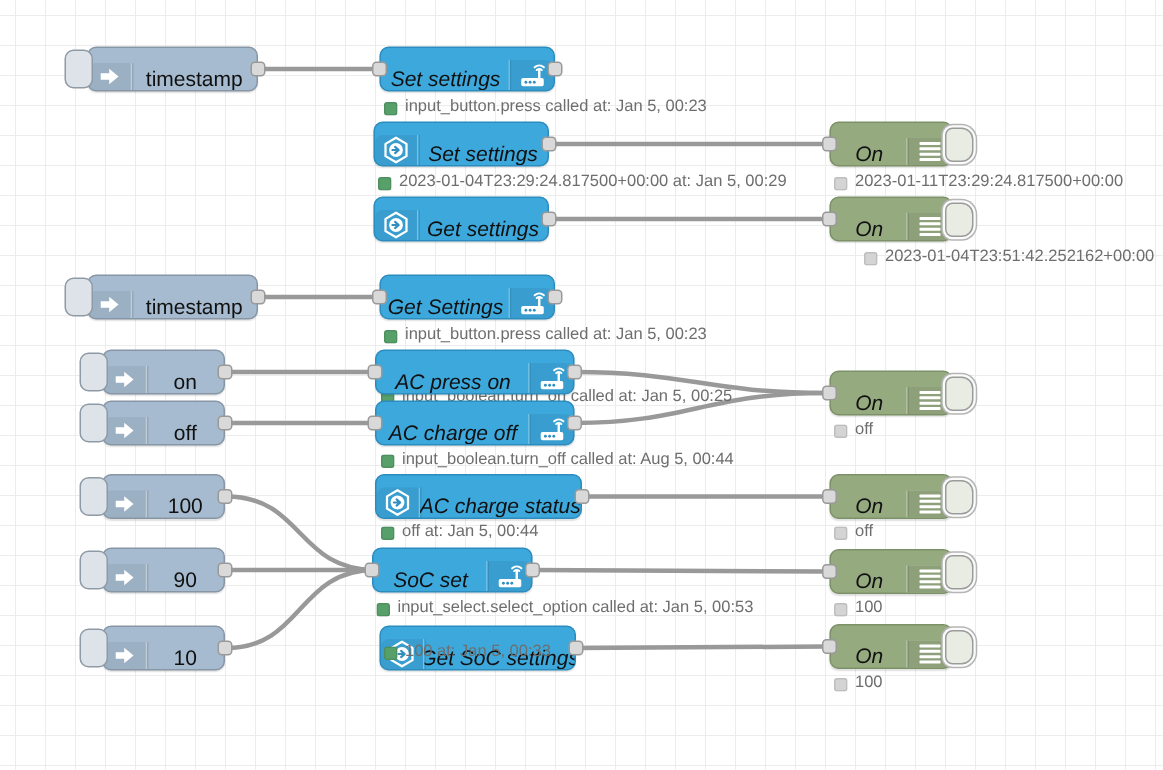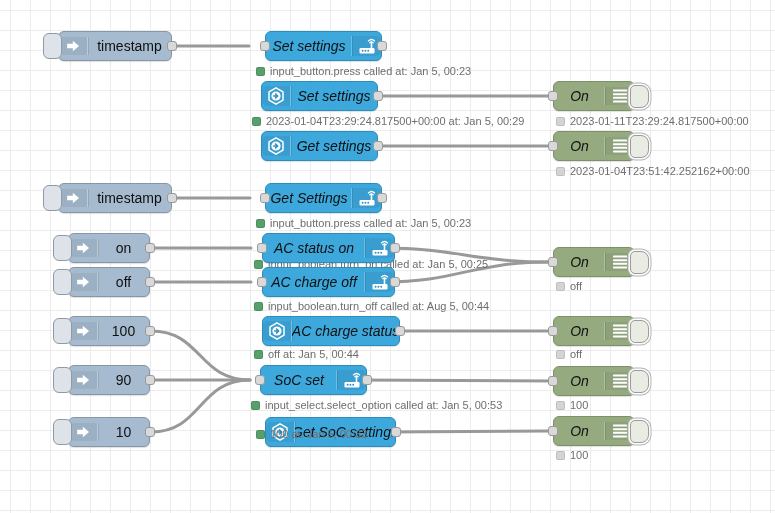--- a/index.html
+++ b/index.html
@@ -15,26 +15,26 @@
       linear-gradient(to right,#ececec 1px,transparent 1px),
       linear-gradient(to bottom,#ececec 1px,transparent 1px);
     background-size:20px 20px;
     background-position:10px 10px;
   }
   svg.wires{position:absolute;left:0;top:0;z-index:1;}
   .wire{stroke:var(--wire,#999);stroke-width:3;fill:none;stroke-linecap:round;}
 
   .node{
     position:absolute;height:30px;z-index:2;
-    border-radius:6px;display:flex;align-items:center;
+    border-radius:6px;display:flex;align-items:flex-end;
     box-sizing:border-box;cursor:pointer;
     box-shadow:0 1px 1px rgba(0,0,0,0.12);
   }
   .node-inject{background:var(--inject,#a6bbcf);border:1px solid #8796a5;}
-  .node-ha{background:var(--ha,#3da8dc);border:1px solid #2b8cbd;margin-left:12px;}
+  .node-ha{background:var(--ha,#3da8dc);border:1px solid #2b8cbd;}
   .node-debug{background:var(--debug,#96aa80);border:1px solid #7d9168;}
 
   .icon-region{
     width:28px;flex:0 0 28px;display:flex;align-items:center;justify-content:center;
     background:rgba(0,0,0,0.055);
   }
   .icon-left{border-right:1px solid rgba(255,255,255,0.35);box-shadow:1px 0 0 rgba(0,0,0,0.10);border-radius:5px 0 0 5px;}
   .icon-right{border-left:1px solid rgba(0,0,0,0.10);box-shadow:-1px 0 0 rgba(255,255,255,0.25);border-radius:0 5px 5px 0;}
 
   .label{
@@ -57,21 +57,21 @@
     box-sizing:border-box;cursor:pointer;
   }
   .toggle-btn{
     position:absolute;right:-15px;top:3px;width:19px;height:23px;z-index:1;
     background:#e9ece3;border:1.5px solid #9b9b9b;border-radius:5px 8px 8px 5px;
     box-sizing:border-box;cursor:pointer;
     box-shadow:0 0 0 1.5px #fbfbfb,0 0 0 2.5px #b5b5b5;
   }
 
   .status{
-    position:absolute;z-index:2;display:flex;align-items:center;gap:5px;
+    position:absolute;z-index:2;display:flex;align-items:flex-end;gap:5px;
     font-size:11px;color:#6e6e6e;white-space:nowrap;
   }
   .status .dot{
     width:9px;height:9px;border-radius:2px;flex:0 0 9px;
     background:#ccc;border:1px solid rgba(0,0,0,0.10);box-sizing:border-box;
   }
 </style>
 </head>
 <body>
 
@@ -200,21 +200,21 @@
           <rect x="13.7" y="6.2" width="1.6" height="5.8" fill="#fff"></rect>
           <path d="M11.4 4.9a4.7 4.7 0 0 1 6.2 0" stroke="#fff" stroke-width="1.3" fill="none" stroke-linecap="round"></path>
           <path d="M12.8 6.7a2.7 2.7 0 0 1 3.4 0" stroke="#fff" stroke-width="1.3" fill="none" stroke-linecap="round"></path>
         </svg>
     </div>
     <div class="port port-out"></div>
   </div>
 
   <div class="node node-ha" style="left:250px;top:233px;width:133px">
     <div class="port port-in"></div>
-    <div class="label">AC status on</div>
+    <div class="label">AC press on</div>
     <div class="icon-region icon-right">
       <svg width="20" height="20" viewBox="0 0 20 20">
           <rect x="2.5" y="12" width="15" height="5.5" rx="1.2" fill="#fff"></rect>
           <circle cx="5.6" cy="14.8" r="0.95" fill="#2f8fc0"></circle>
           <circle cx="8.4" cy="14.8" r="0.95" fill="#2f8fc0"></circle>
           <circle cx="11.2" cy="14.8" r="0.95" fill="#2f8fc0"></circle>
           <rect x="13.7" y="6.2" width="1.6" height="5.8" fill="#fff"></rect>
           <path d="M11.4 4.9a4.7 4.7 0 0 1 6.2 0" stroke="#fff" stroke-width="1.3" fill="none" stroke-linecap="round"></path>
           <path d="M12.8 6.7a2.7 2.7 0 0 1 3.4 0" stroke="#fff" stroke-width="1.3" fill="none" stroke-linecap="round"></path>
         </svg>
@@ -405,21 +405,21 @@
     <span>input_button.press called at: Jan 5, 00:23</span>
   </div>
   <div class="status" style="left:252px;top:115px">
     <span class="dot" style="background: rgb(87, 160, 106);"></span>
     <span>2023-01-04T23:29:24.817500+00:00 at: Jan 5, 00:29</span>
   </div>
   <div class="status" style="left:556px;top:115px">
     <span class="dot" style="background: rgb(212, 212, 212);"></span>
     <span>2023-01-11T23:29:24.817500+00:00</span>
   </div>
-  <div class="status" style="left:556px;top:165px">
+  <div class="status" style="left:576px;top:165px">
     <span class="dot" style="background: rgb(212, 212, 212);"></span>
     <span>2023-01-04T23:51:42.252162+00:00</span>
   </div>
   <div class="status" style="left:256px;top:217px">
     <span class="dot" style="background: rgb(87, 160, 106);"></span>
     <span>input_button.press called at: Jan 5, 00:23</span>
   </div>
   <div class="status" style="left:254px;top:258px;z-index:1">
     <span class="dot" style="background: rgb(87, 160, 106);"></span>
     <span>input_boolean.turn_on called at: Jan 5, 00:25</span>

